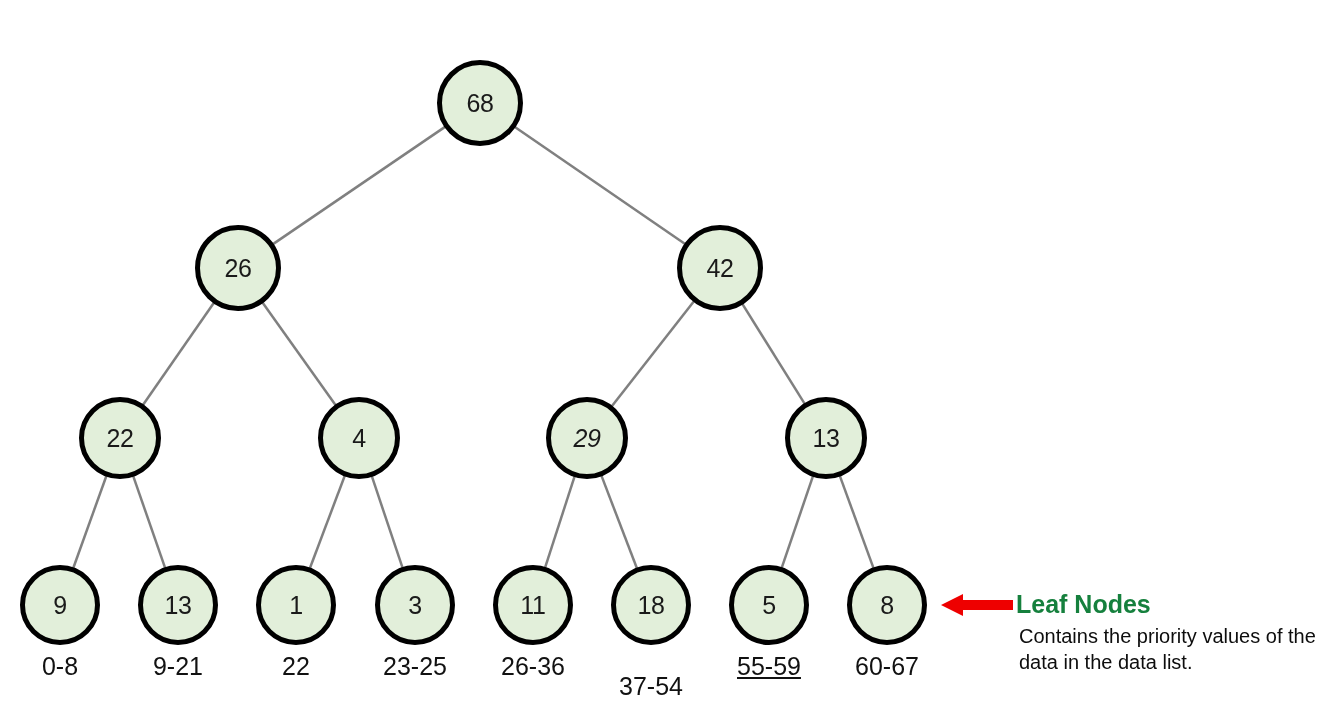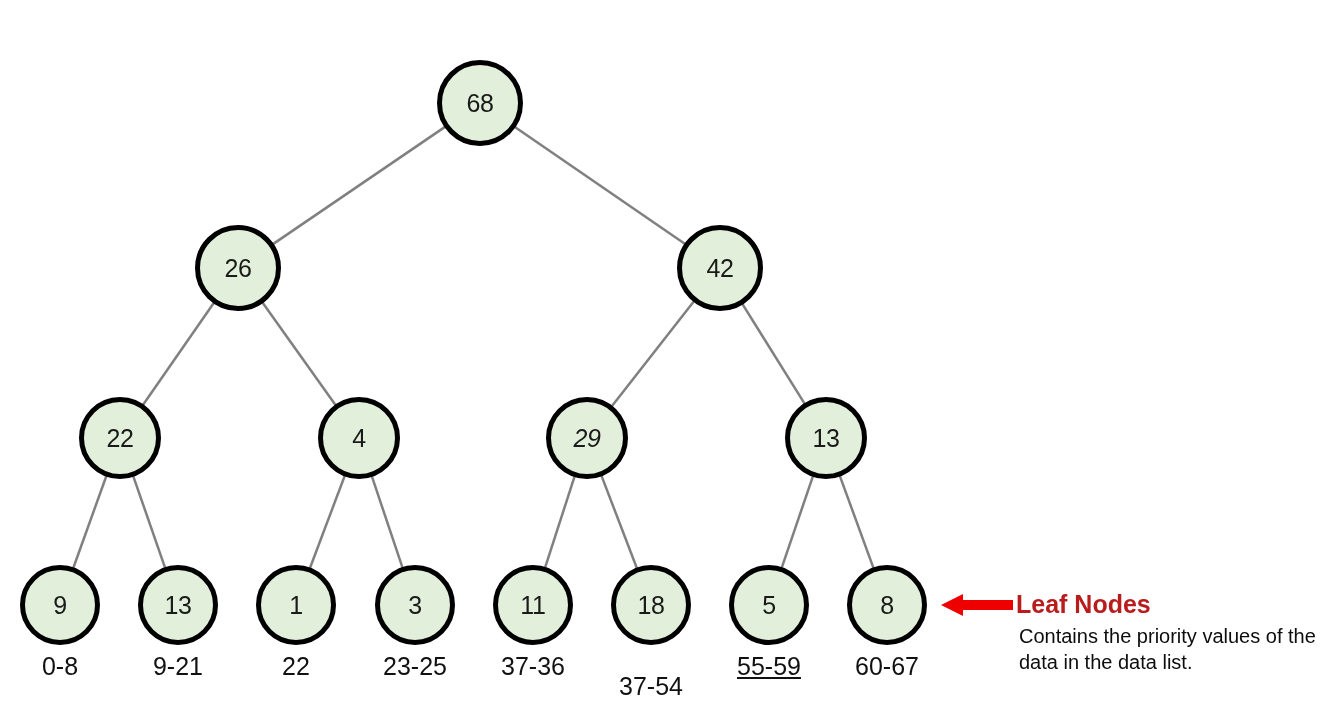--- a/index.html
+++ b/index.html
@@ -62,21 +62,21 @@
     position: absolute;
     left: 941px;
     top: 592px;
     width: 72px;
     height: 26px;
   }
   #leaf-callout-title {
     position: absolute;
     left: 1016px;
     top: 592px;
-    color: #b91c1c;
+    color: #15803d;
     font-family: "Liberation Sans", sans-serif;
     font-size: 25px;
     font-weight: bold;
     line-height: 1;
     white-space: nowrap;
   }
   #leaf-callout-body {
     position: absolute;
     left: 1019px;
     top: 623px;
@@ -119,21 +119,21 @@
       <div class="node" style="width: 82px; height: 82px; left: 785px; top: 397px;">13</div>
       <div class="node" style="width: 80px; height: 80px; left: 20px; top: 565px;">9</div>
       <div class="range-label" style="left: -10px; top: 654px; width: 140px;">0-8</div>
       <div class="node" style="width: 80px; height: 80px; left: 138px; top: 565px;">13</div>
       <div class="range-label" style="left: 108px; top: 654px; width: 140px;">9-21</div>
       <div class="node" style="width: 80px; height: 80px; left: 256px; top: 565px;">1</div>
       <div class="range-label" style="left: 226px; top: 654px; width: 140px;">22</div>
       <div class="node" style="width: 80px; height: 80px; left: 375px; top: 565px;">3</div>
       <div class="range-label" style="left: 345px; top: 654px; width: 140px;">23-25</div>
       <div class="node" style="width: 80px; height: 80px; left: 493px; top: 565px;">11</div>
-      <div class="range-label" style="left: 463px; top: 654px; width: 140px;">37-36</div>
+      <div class="range-label" style="left: 463px; top: 654px; width: 140px;">26-36</div>
       <div class="node" style="width: 80px; height: 80px; left: 611px; top: 565px;">18</div>
       <div class="range-label" style="left: 581px; top: 654px; width: 140px; margin-top: 20px;">37-54</div>
       <div class="node" style="width: 80px; height: 80px; left: 729px; top: 565px;">5</div>
       <div class="range-label" style="left: 699px; top: 654px; width: 140px; text-decoration: underline;">55-59</div>
       <div class="node" style="width: 80px; height: 80px; left: 847px; top: 565px;">8</div>
       <div class="range-label" style="left: 817px; top: 654px; width: 140px;">60-67</div>
     </div>
 
 
   <div id="arrow-wrap">

